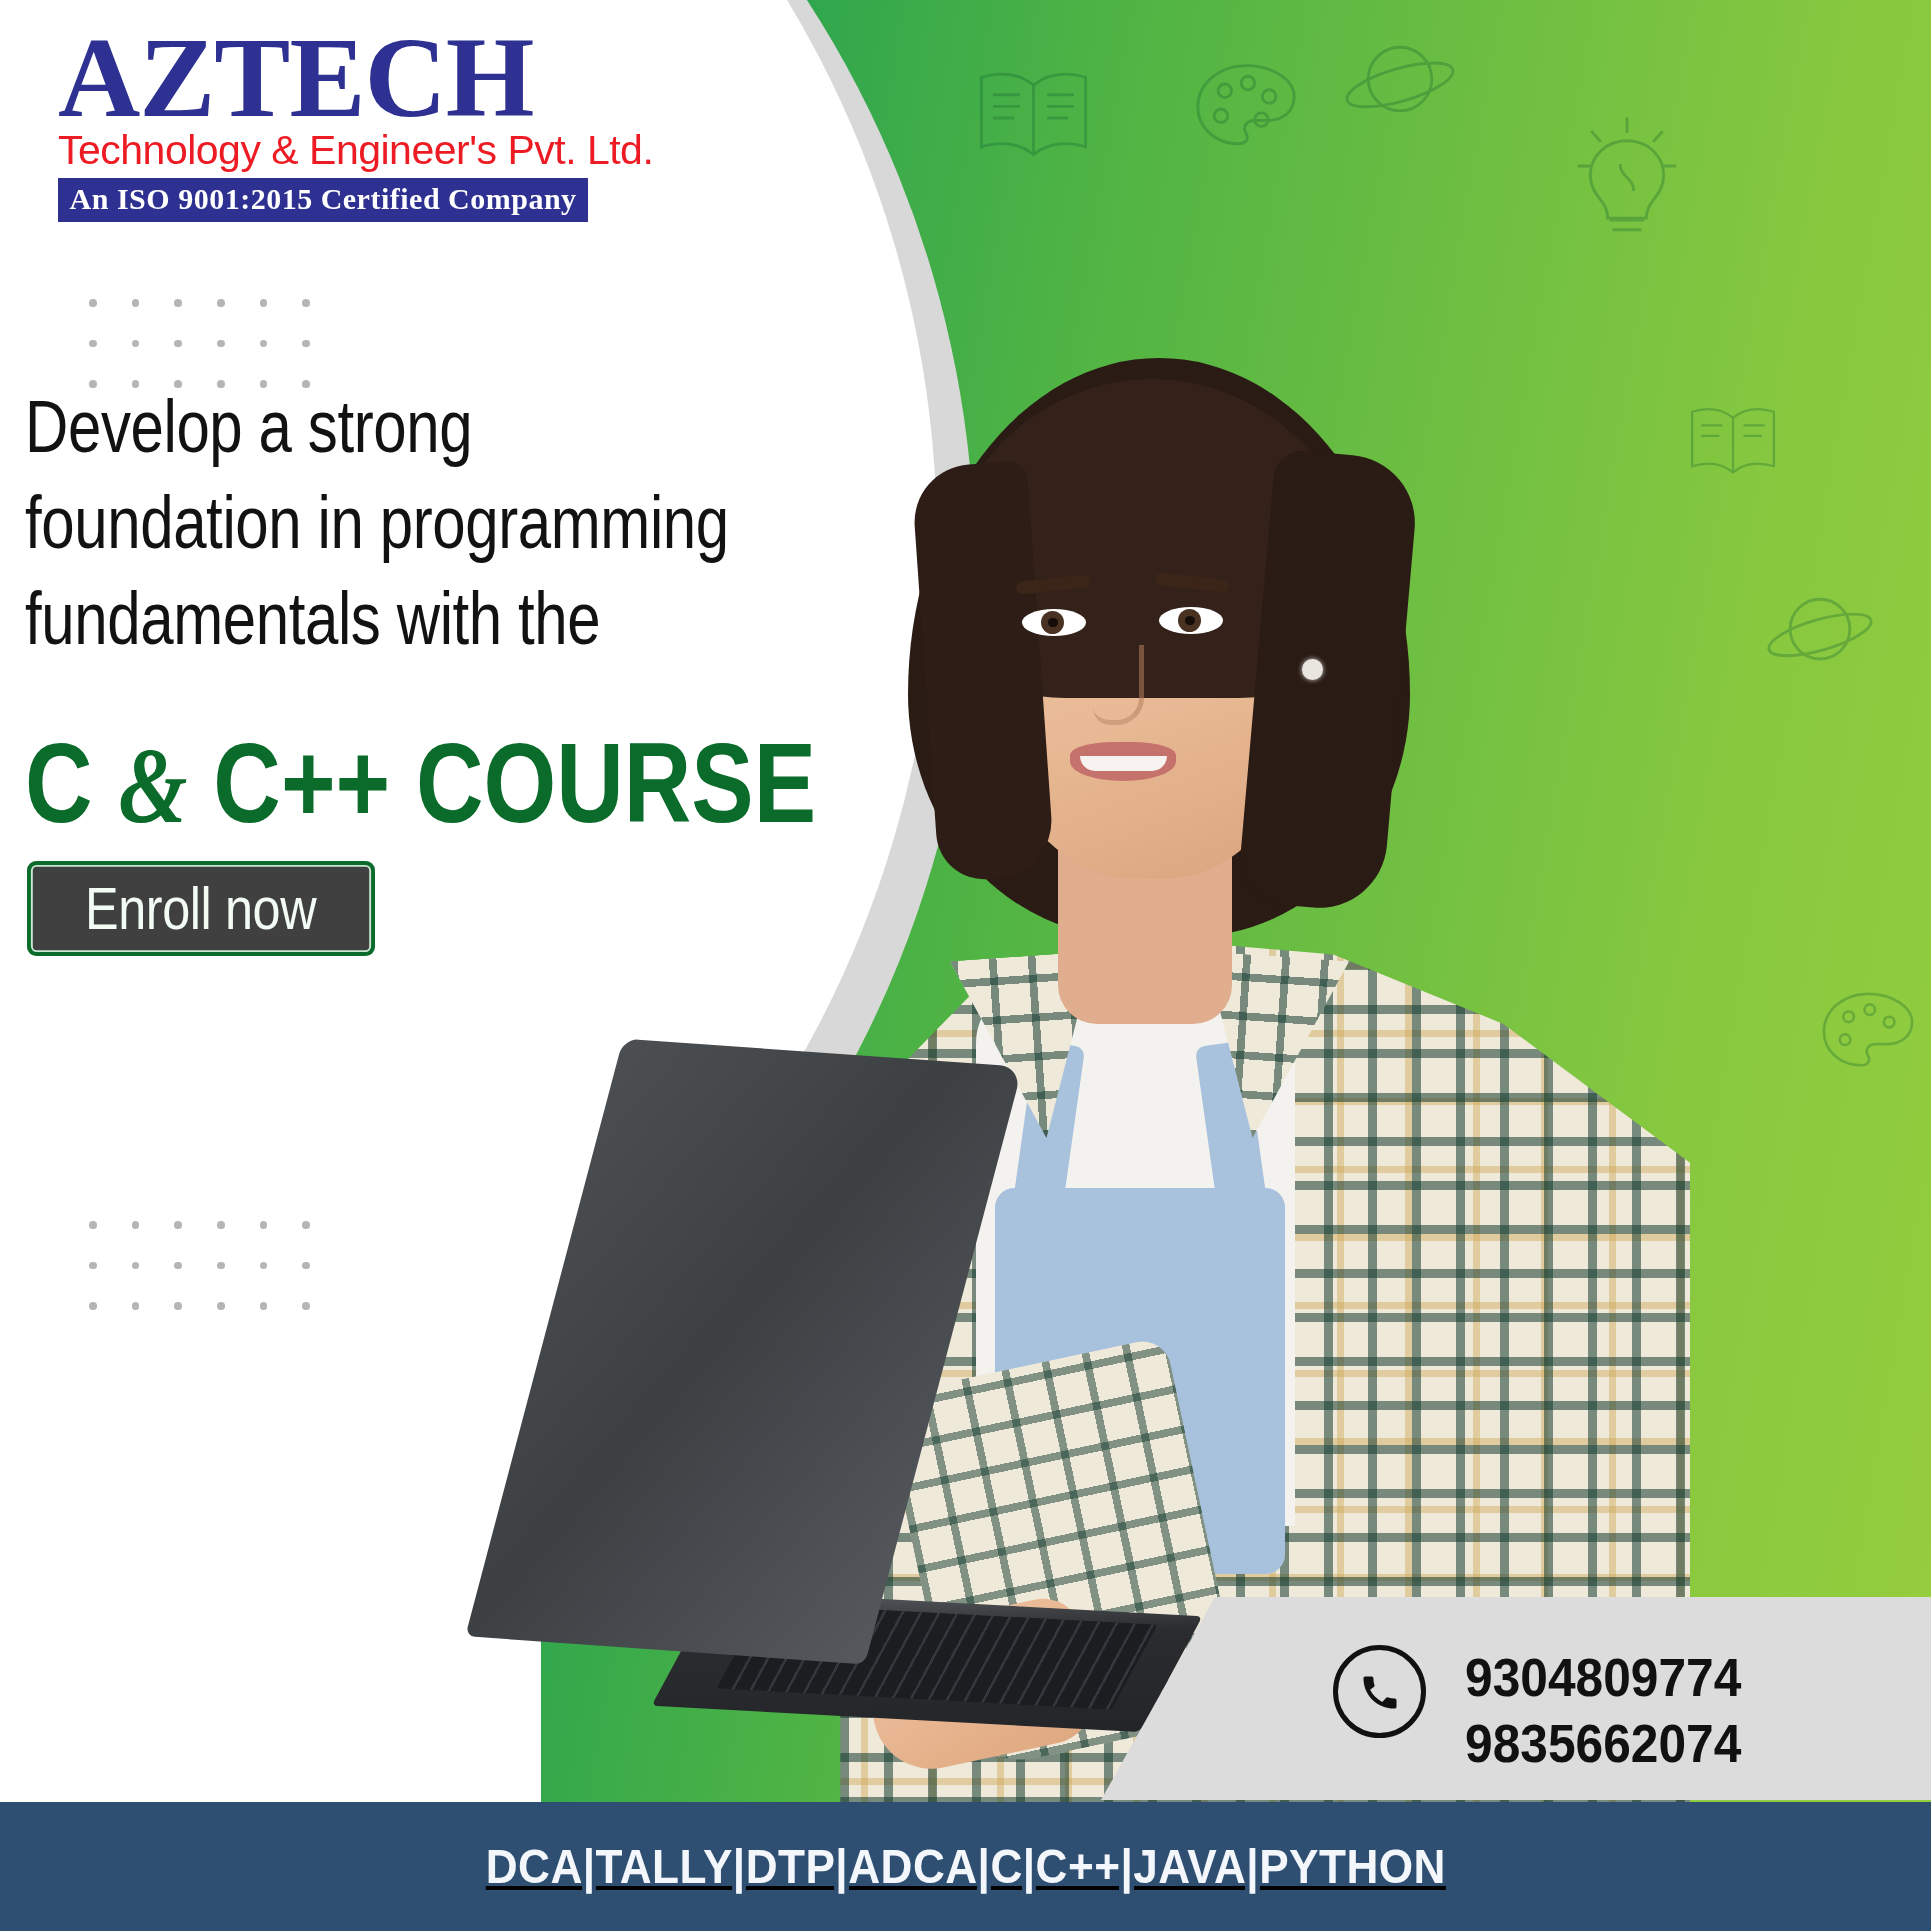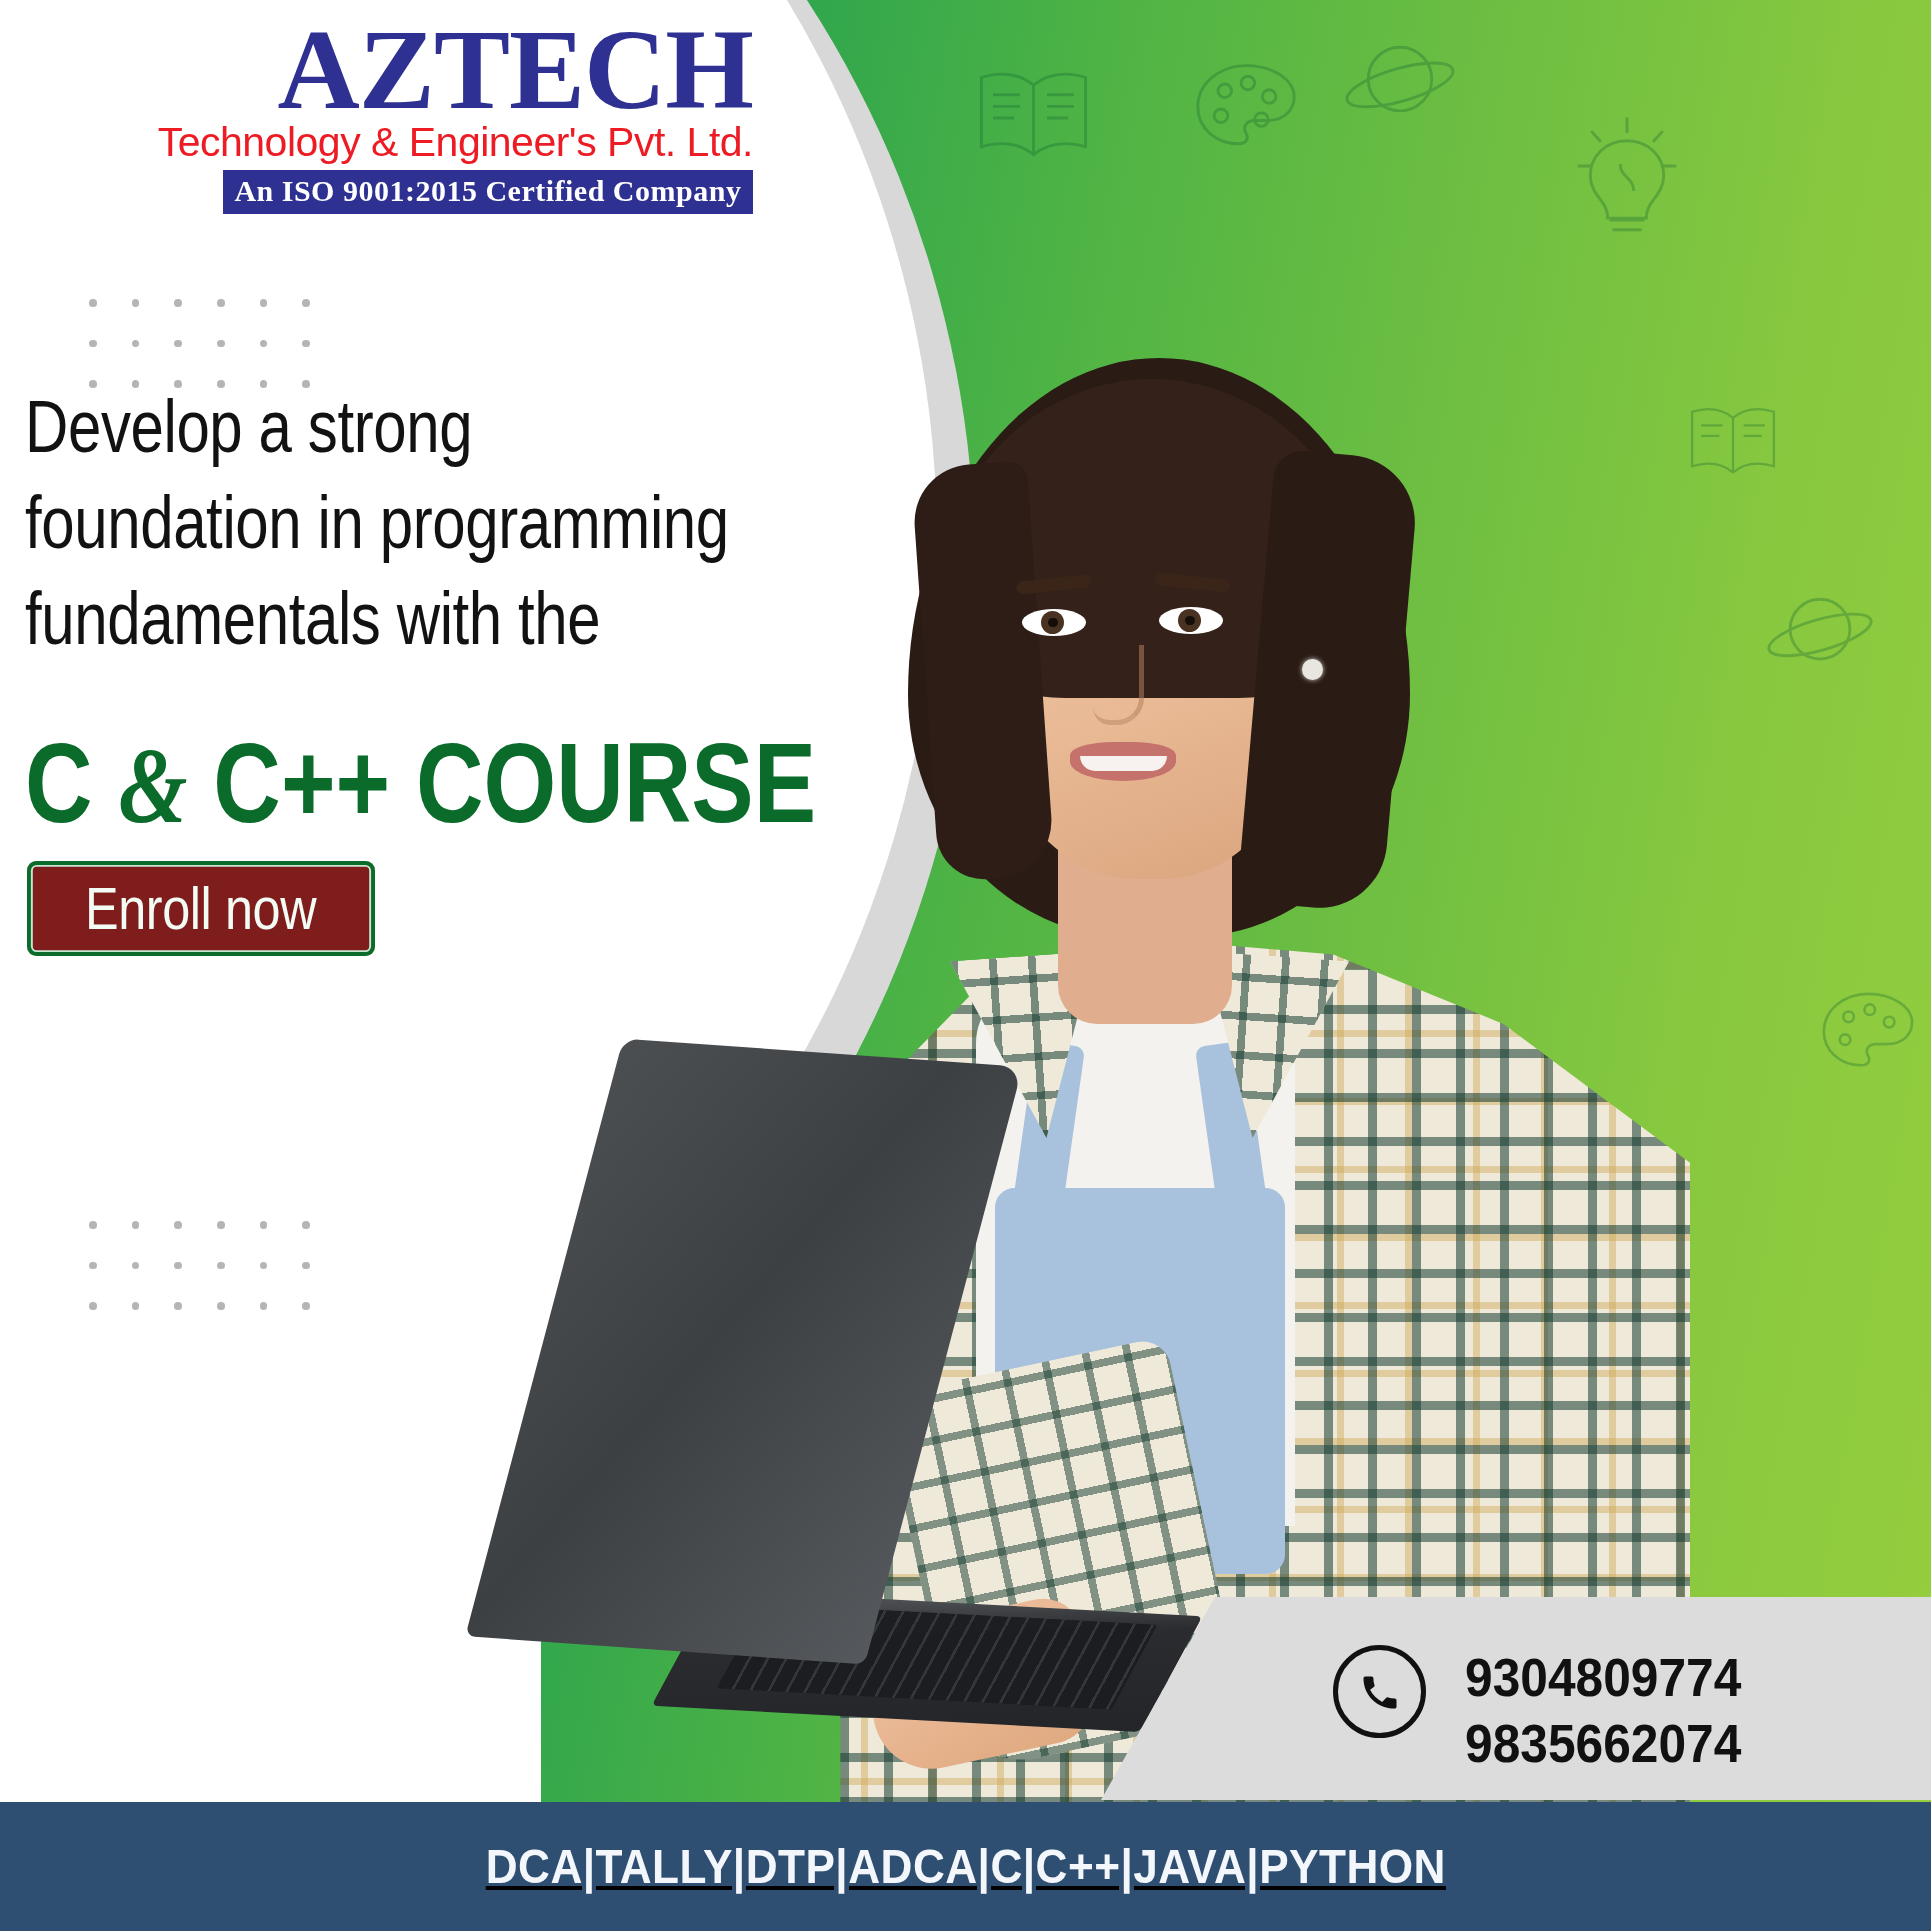--- a/index.html
+++ b/index.html
@@ -61,23 +61,22 @@
     position: absolute;
     opacity: 0.30;
     pointer-events: none;
   }
   .doodle svg { display: block; }
 
   
   .logo {
     position: absolute;
     left: 58px;
-    top: 13px;
+    top: 21px;
     width: 695px;
-    text-align: right;
   }
   .logo-word {
     font-family: "Liberation Serif", serif;
     font-weight: bold;
     font-size: 114px;
     line-height: 1.0;
     color: #2E3192;
     letter-spacing: -1px;
     white-space: nowrap;
   }
@@ -150,21 +149,21 @@
     font-weight: bold;
     font-size: 108px;
   }
 
   .enroll-btn {
     position: absolute;
     left: 27px;
     top: 861px;
     width: 348px;
     height: 95px;
-    background: #7f1d1d;
+    background: #404040;
     border-radius: 9.7px;
     box-shadow: inset 0 0 0 3.9px #0A6B2B, inset 0 0 0 5.8px #c9e6d2;
     display: flex;
     align-items: center;
     justify-content: center;
     cursor: pointer;
   }
   .enroll-btn span {
     font-family: "Liberation Sans", sans-serif;
     font-size: 60px;

